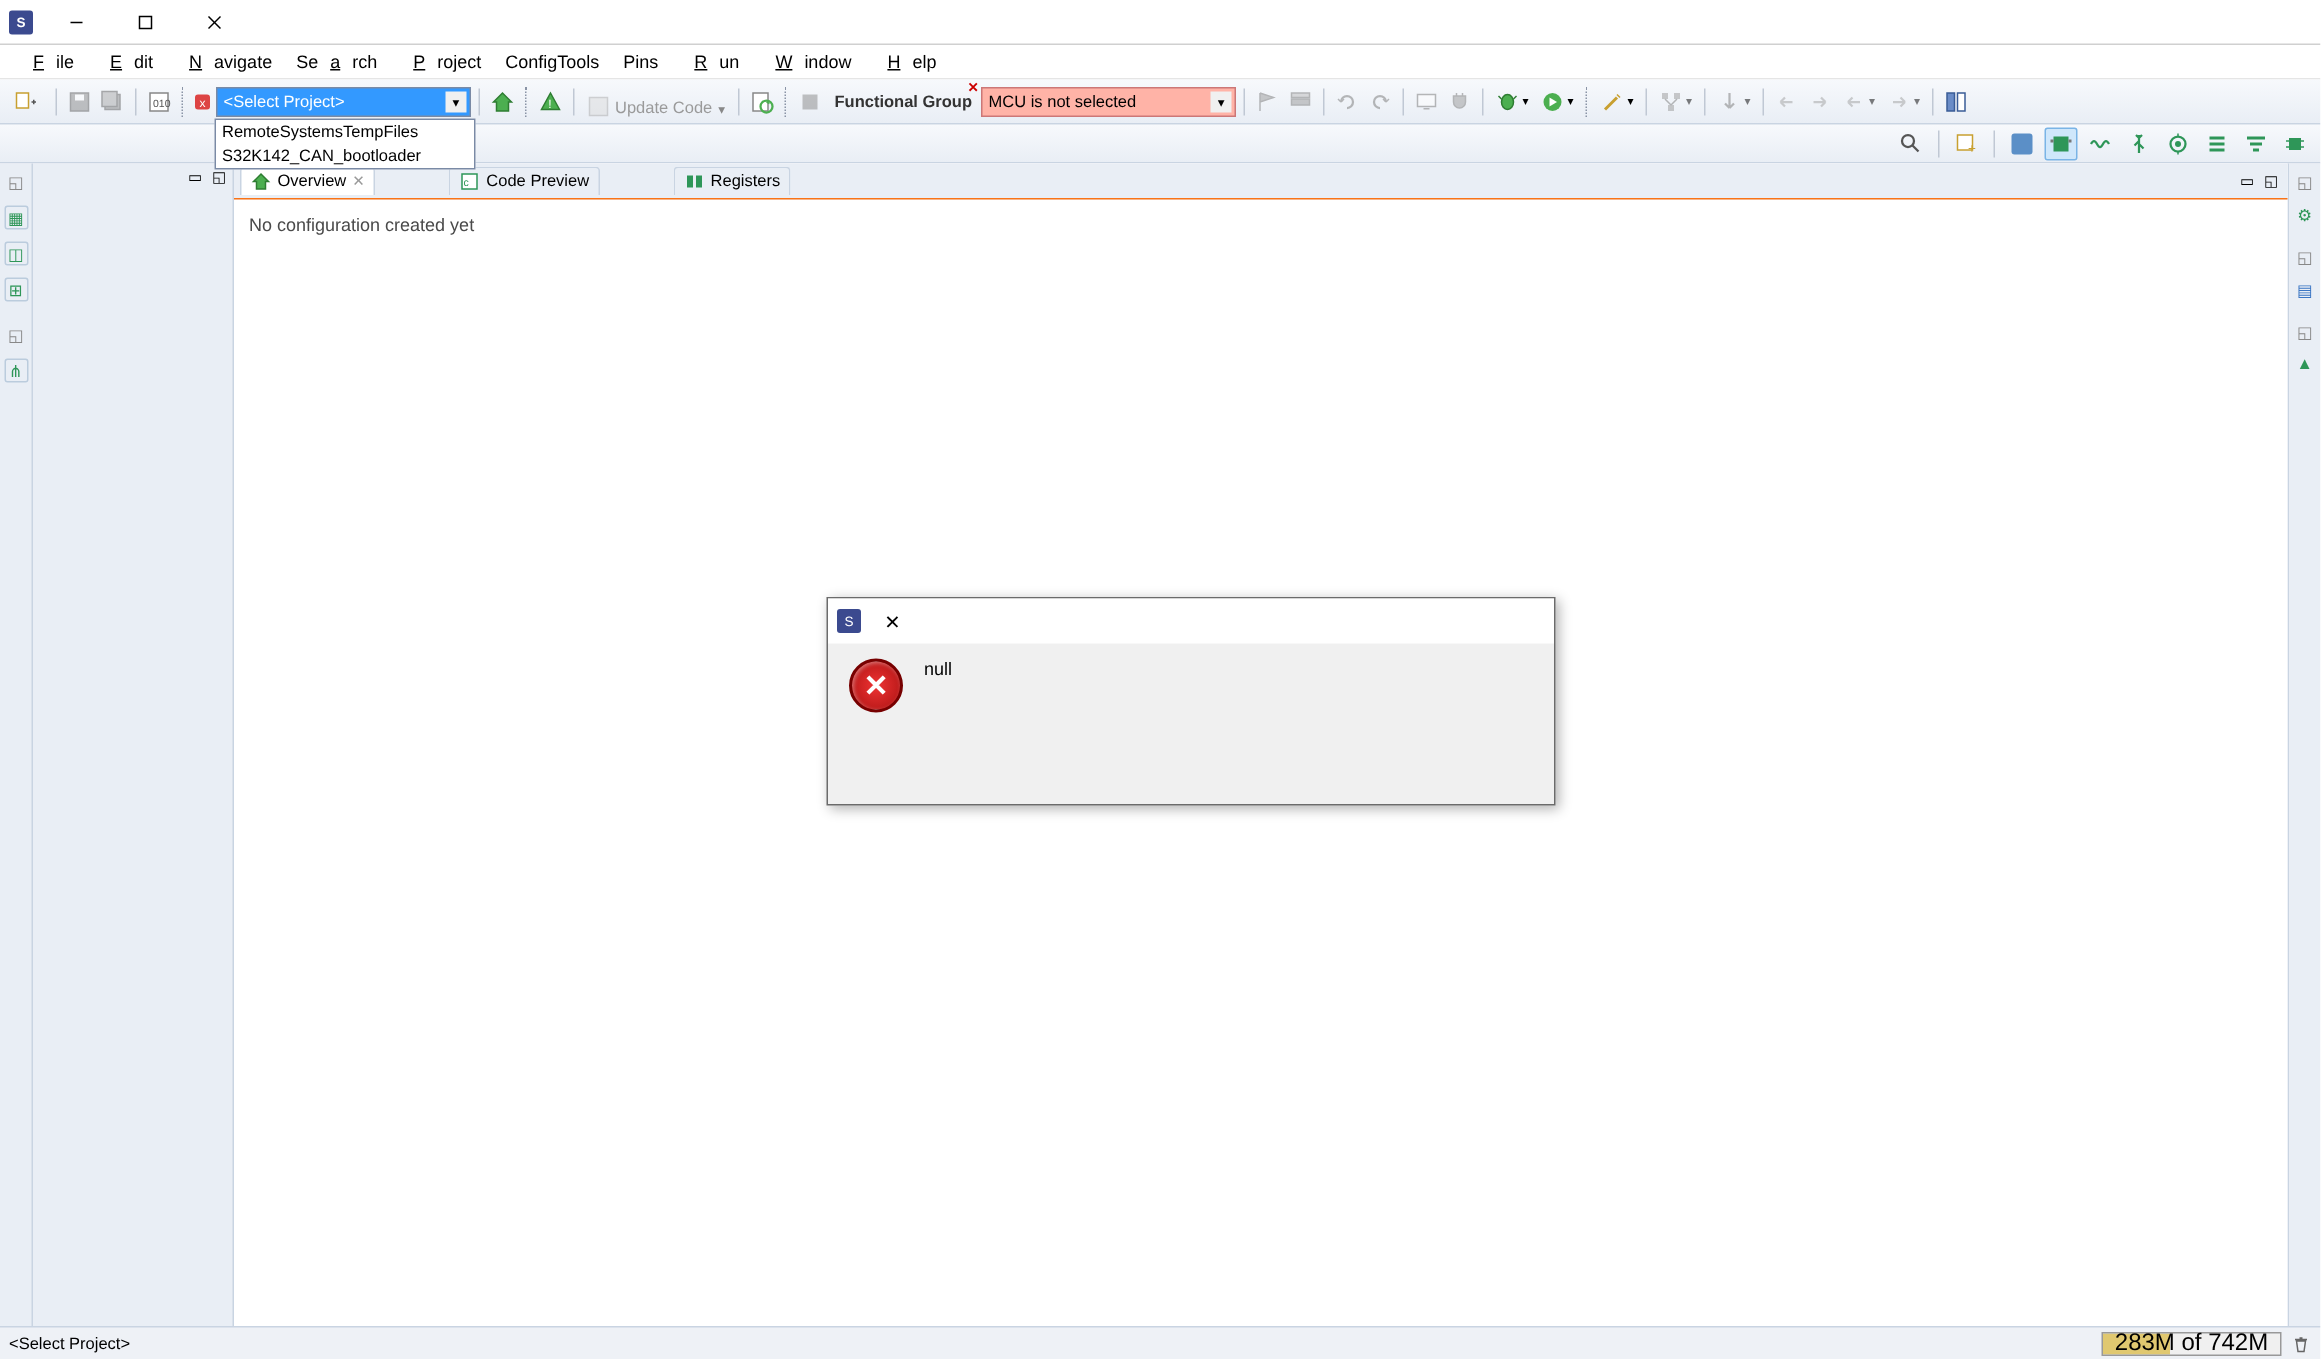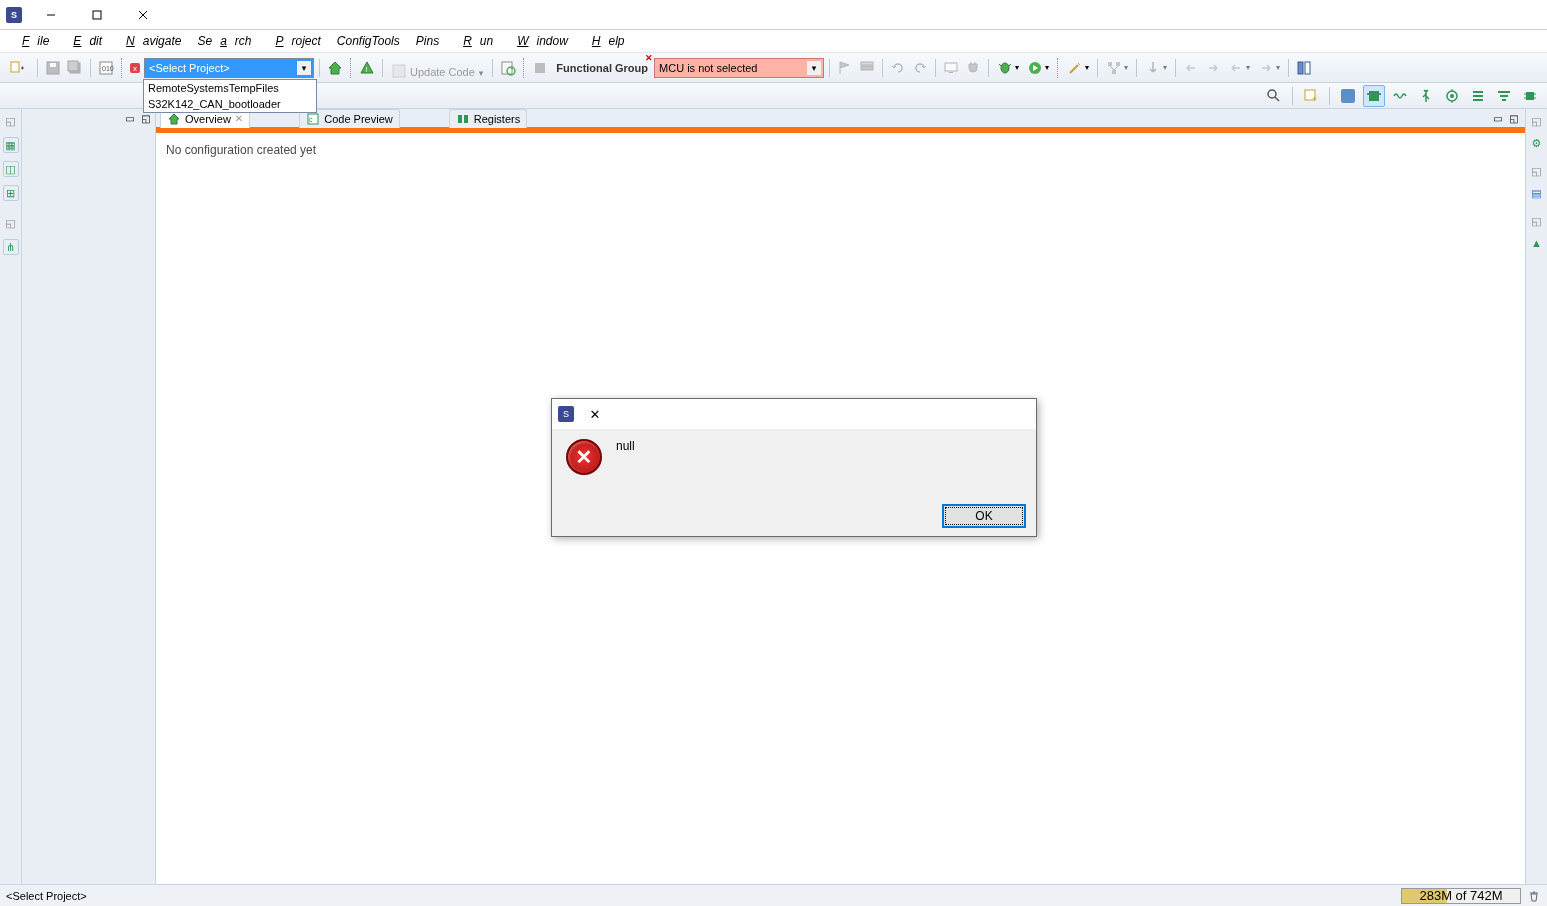--- a/index.html
+++ b/index.html
@@ -7,21 +7,21 @@
 
 
 .titlebar { height: 30px; background: #fff; border-bottom: 1px solid #d0d0d0; display: flex; align-items: center; padding: 0 6px; font-size: 12px; }
 .title-icon { width: 16px; height: 16px; background: #3b4a8f; border-radius: 2px; display: flex; align-items: center; justify-content: center; color: #fff; font-size: 9px; font-weight: bold; margin-right: 6px; }
 .titlebar .title-text { flex: 1; }
 .win-btns { display: flex; gap: 0; }
 .win-btn { width: 46px; height: 30px; display: flex; align-items: center; justify-content: center; font-size: 14px; cursor: default; }
 
 
 .menubar { height: 23px; background: #fff; display: flex; align-items: center; padding: 0 6px; font-size: 12px; border-bottom: 1px solid #e5e5e5; }
-.menubar span { padding: 2px 8px; cursor: default; font-style: italic; }
+.menubar span { padding: 2px 8px; cursor: default; }
 .mnemonic { text-decoration: underline; }
 
 
 .toolbar { height: 30px; background: linear-gradient(#f7f9fc, #e9eef5); border-bottom: 1px solid #c9d4e2; display: flex; align-items: center; padding: 0 4px; gap: 2px; font-size: 11px; position: relative; }
 .tb-btn { width: 20px; height: 20px; display: flex; align-items: center; justify-content: center; border-radius: 2px; cursor: default; }
 .tb-btn.dd { width: 28px; }
 .tb-sep { width: 1px; height: 18px; background: #c0c8d4; margin: 0 3px; }
 .tb-sep.dotted { border-left: 1px dotted #8a94a6; background: none; width: 2px; height: 20px; }
 
 .project-select { position: relative; width: 170px; height: 20px; background: #3399ff; color: #fff; border: 1px solid #7a8aa5; font-size: 11px; display: flex; align-items: center; padding: 0 4px; }
@@ -45,38 +45,38 @@
 
 .main { display: flex; height: calc(100% - 30px - 23px - 30px - 26px - 22px); }
 .side-stack { width: 22px; background: #e9eef5; border-right: 1px solid #c9d4e2; display: flex; flex-direction: column; align-items: center; padding-top: 4px; gap: 8px; }
 .side-stack .mini { width: 16px; height: 16px; font-size: 11px; display: flex; align-items: center; justify-content: center; color: #3a6; border: 1px solid #bcd; border-radius: 2px; cursor: default; }
 
 .left-pane { width: 134px; background: #e9eef5; border-right: 1px solid #c9d4e2; position: relative; }
 .left-pane .pane-ctrls { position: absolute; top: 2px; right: 2px; display: flex; gap: 2px; }
 .pane-ctrls span { width: 14px; height: 14px; font-size: 10px; display: flex; align-items: center; justify-content: center; cursor: default; }
 
 .editor-area { flex: 1; background: #fff; display: flex; flex-direction: column; position: relative; }
-.tabs { height: 24px; background: #e9eef5; border-bottom: 6px solid #f97316; display: flex; align-items: center; padding: 0 4px; gap: 2px; }
+.tabs { height: 24px; background: #e9eef5; border-bottom: 1px solid #f97316; display: flex; align-items: center; padding: 0 4px; gap: 2px; }
 .tab { display: flex; align-items: center; gap: 4px; padding: 2px 6px; font-size: 11px; background: #fff; border: 1px solid #c9d4e2; border-bottom: none; border-radius: 3px 3px 0 0; cursor: default; }
 .tab.inactive { background: #e9eef5; margin-left: 47px; }
 .tab .close-x { color: #999; font-size: 10px; }
 .tab-icon { width: 14px; height: 14px; display: flex; align-items: center; justify-content: center; font-size: 11px; }
 .tabs .spacer { flex: 1; }
 .tabs .min-max { display: flex; gap: 2px; }
 .tabs .min-max span { width: 14px; height: 14px; font-size: 10px; display: flex; align-items: center; justify-content: center; cursor: default; }
 
 .editor-body { flex: 1; padding: 10px; font-size: 12px; color: #4a4a4a; }
 
 .right-stack { width: 22px; background: #e9eef5; border-left: 1px solid #c9d4e2; display: flex; flex-direction: column; align-items: center; padding-top: 4px; gap: 6px; }
 .right-stack .mini { width: 16px; height: 16px; font-size: 11px; display: flex; align-items: center; justify-content: center; border-radius: 2px; cursor: default; }
 
 
 .statusbar { height: 22px; background: #eef1f6; border-top: 1px solid #c9d4e2; display: flex; align-items: center; padding: 0 6px; font-size: 11px; justify-content: space-between; }
 .statusbar .right { display: flex; align-items: center; gap: 6px; }
-.heap-bar { width: 120px; height: 16px; border: 1px solid #999; background: linear-gradient(90deg, #e0c870 0%, #e0c870 38%, #f0f0f0 38%, #f0f0f0 100%); font-size: 13px; display: flex; align-items: center; justify-content: center; }
+.heap-bar { width: 120px; height: 16px; border: 1px solid #999; background: linear-gradient(90deg, #e0c870 0%, #e0c870 38%, #f0f0f0 38%, #f0f0f0 100%); font-size: 16px; display: flex; align-items: center; justify-content: center; }
 .trash { width: 14px; height: 14px; display: flex; align-items: center; justify-content: center; color: #666; cursor: default; }
 .error-dialog { position: absolute; left: 551px; top: 398px; width: 486px; height: 139px; background: #f0f0f0; border: 1px solid #6b6b6b; box-shadow: 2px 2px 8px rgba(0,0,0,0.3); display: flex; flex-direction: column; }
 .error-titlebar { height: 30px; background: #fff; display: flex; align-items: center; padding: 0 6px; font-size: 12px; }
 .error-titlebar .eicon { width: 16px; height: 16px; background: #3b4a8f; border-radius: 2px; color: #fff; font-size: 9px; display: flex; align-items: center; justify-content: center; margin-right: 6px; }
 .error-titlebar .etitle { flex: 1; }
 .error-titlebar .eclose { width: 30px; height: 24px; display: flex; align-items: center; justify-content: center; cursor: default; font-size: 13px; }
 .error-body { flex: 1; display: flex; padding: 10px 14px; gap: 14px; font-size: 12px; }
 .error-body .big-x { width: 36px; height: 36px; border-radius: 50%; background: radial-gradient(#e33, #a11); border: 2px solid #700; color: #fff; display: flex; align-items: center; justify-content: center; font-size: 20px; font-weight: bold; box-shadow: inset 1px 1px 3px rgba(255,255,255,0.4); }
 .error-buttons { height: 40px; display: flex; align-items: center; justify-content: flex-end; padding: 0 10px; }
 .ok-btn { width: 84px; height: 24px; background: #e1e1e1; border: 2px solid #0078d7; font-size: 12px; cursor: default; outline: 1px dotted #000; outline-offset: -4px; }
@@ -466,16 +466,13 @@
 
 <div class="error-dialog">
   <div class="error-titlebar">
     <div class="eicon">S</div>
     <div class="eclose">✕</div>
   </div>
   <div class="error-body">
     <div class="big-x">✕</div>
     <div>null</div>
   </div>
-  <div class="error-buttons">
-    <button class="ok-btn">OK</button>
-  </div>
 </div>
 
 </body></html>

